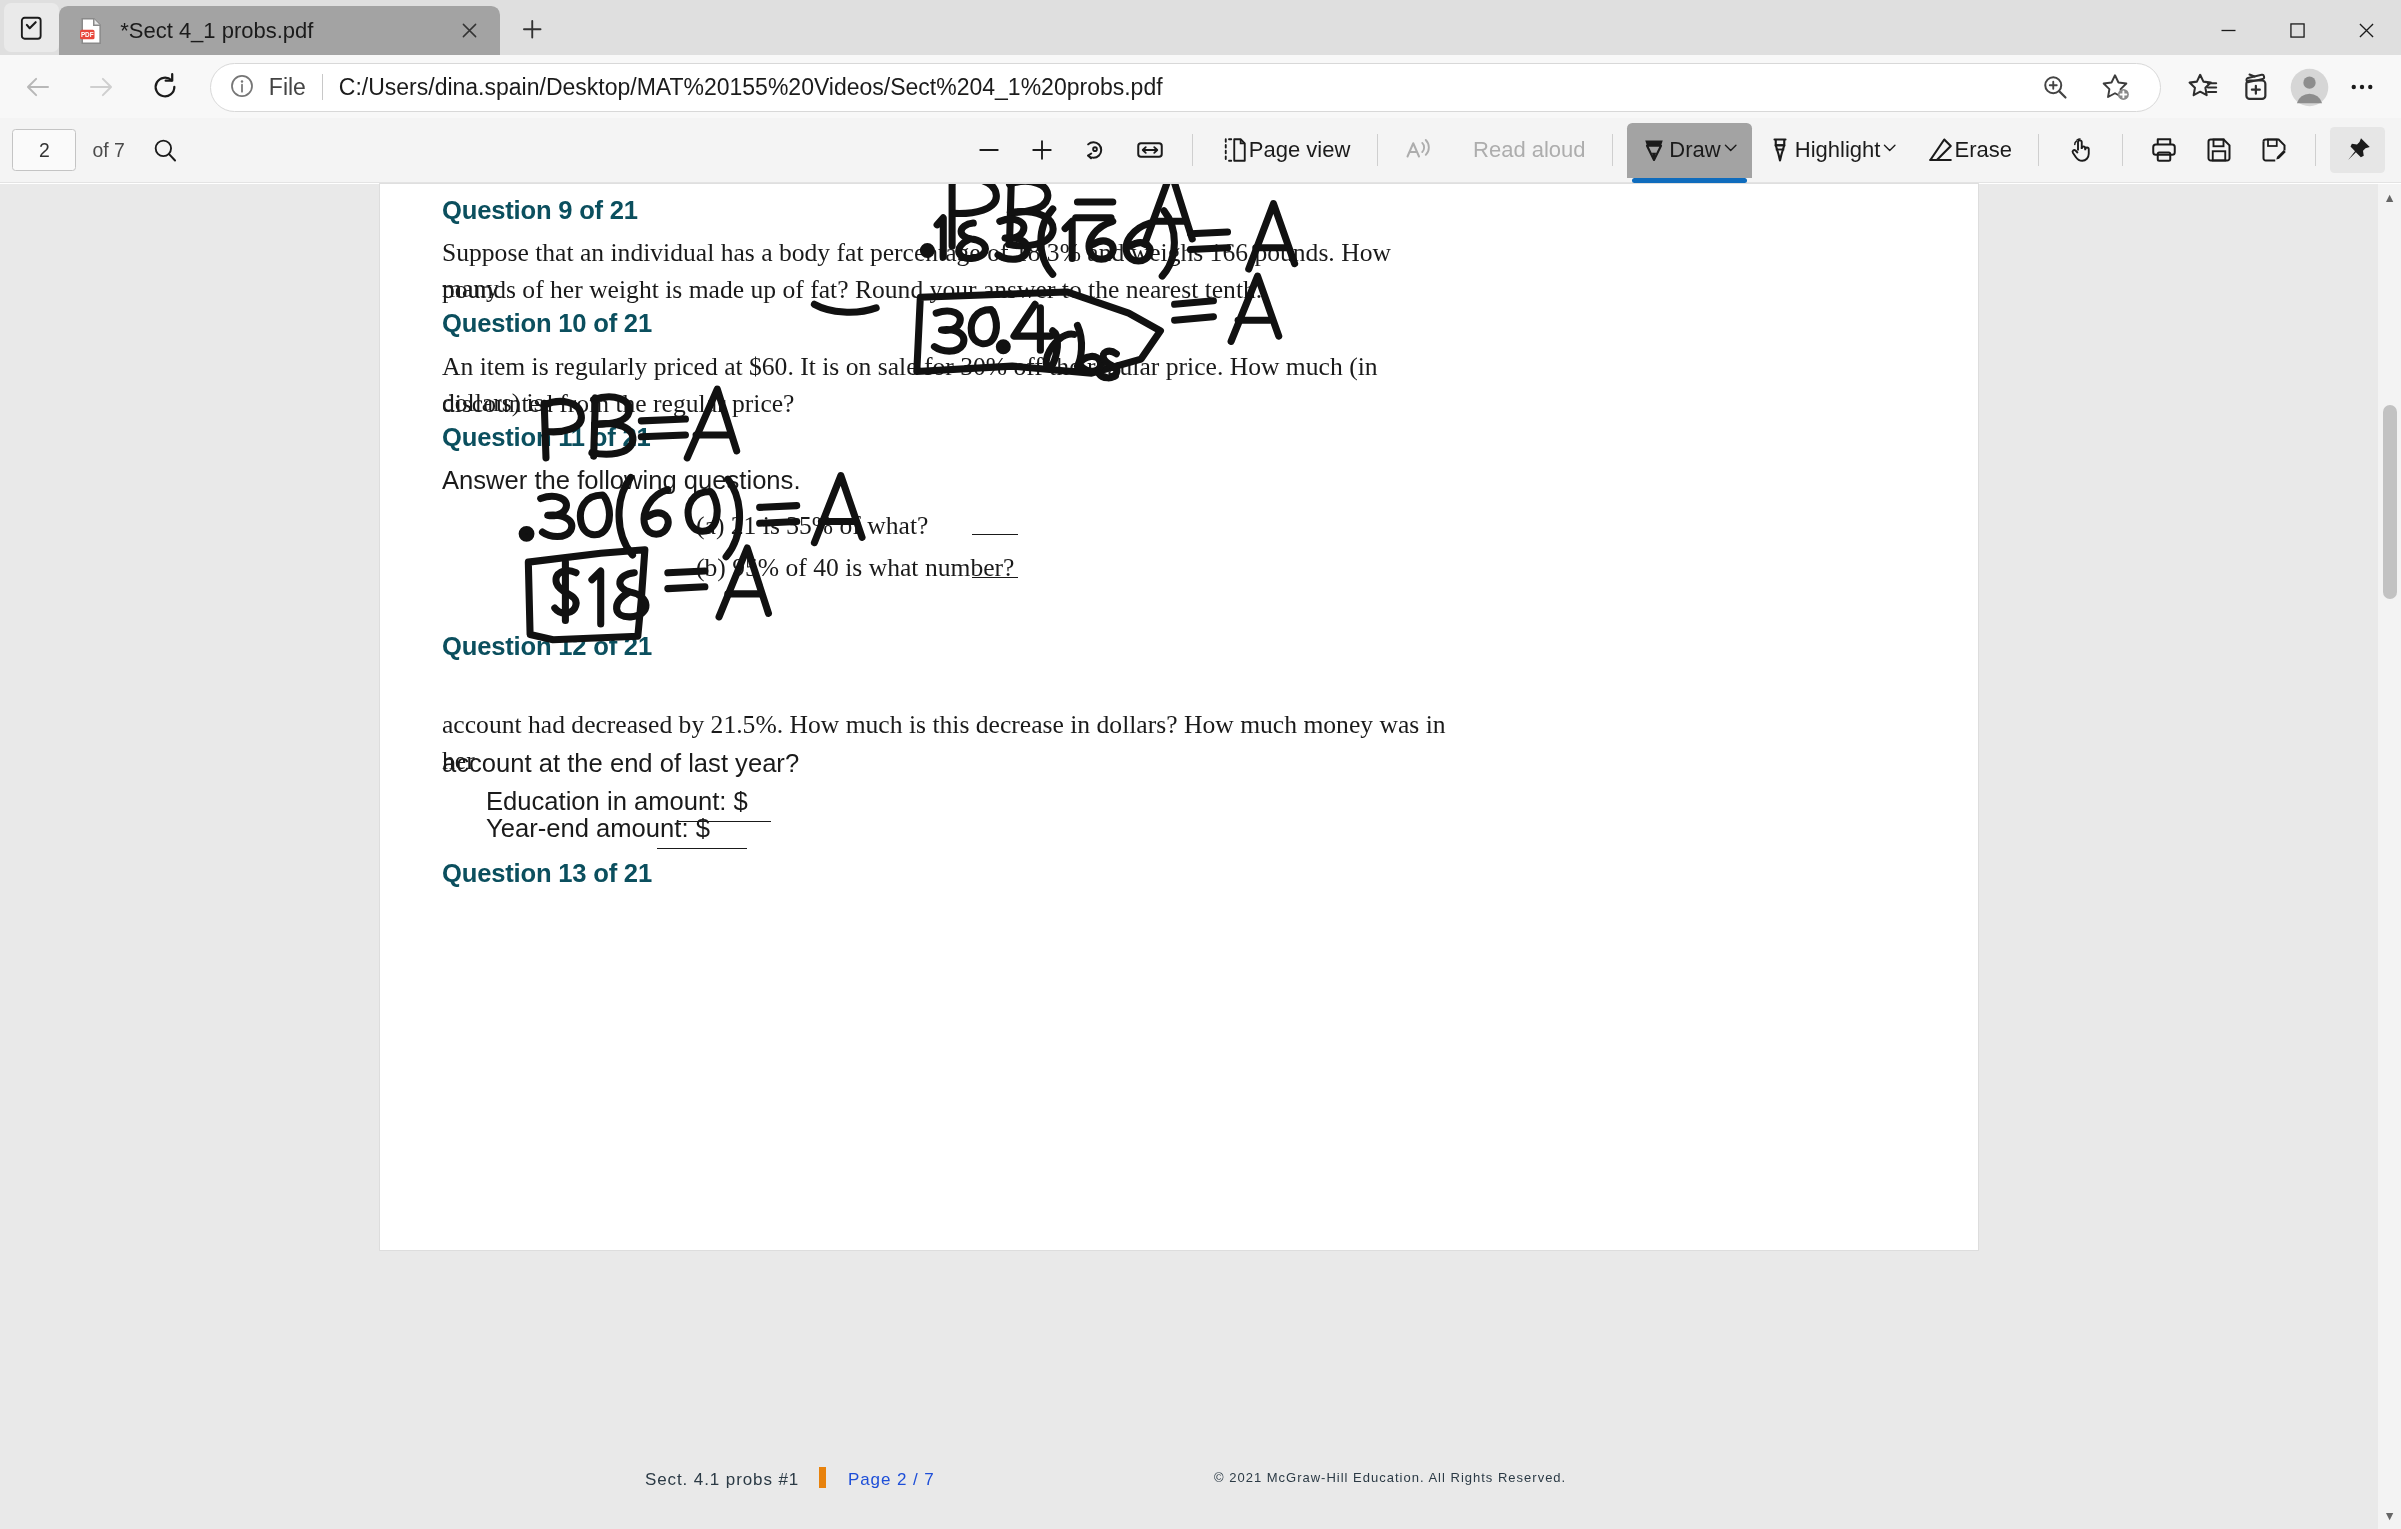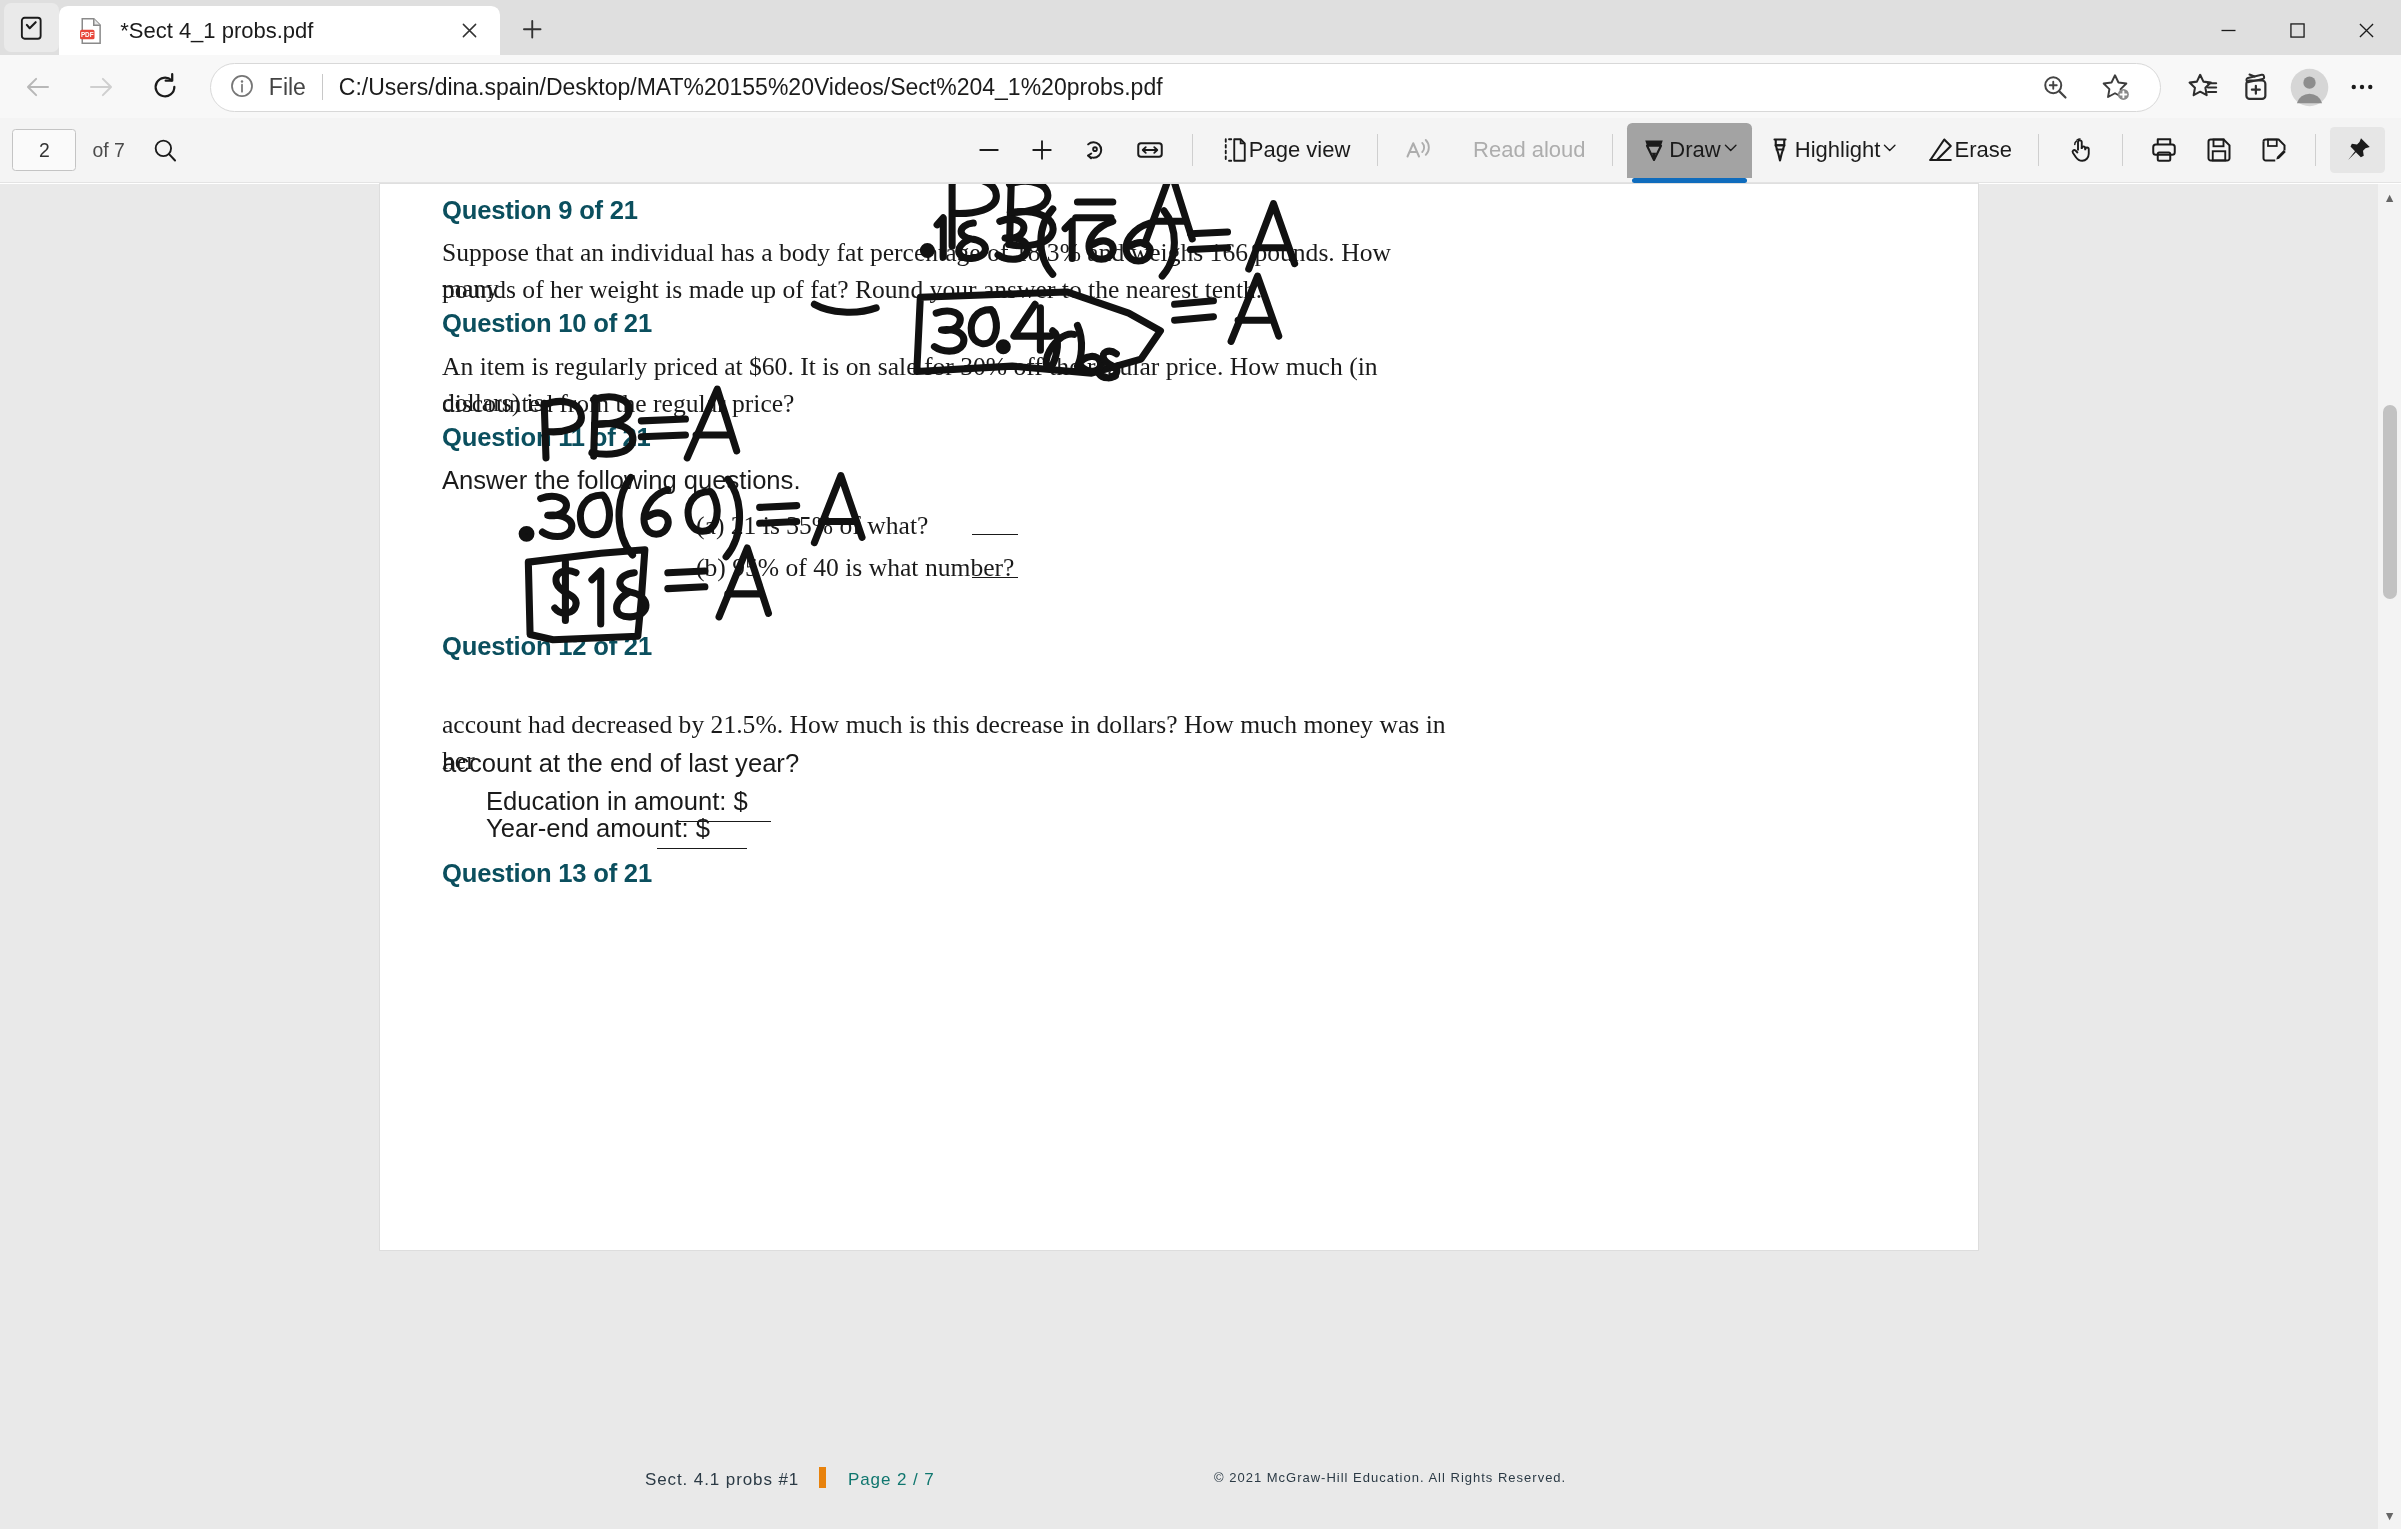--- a/index.html
+++ b/index.html
@@ -19,21 +19,21 @@
     display:flex; align-items:flex-end;
   }
   .collections-btn {
     width:55px; height:49px; margin-left:3.5px; margin-bottom:2.6px;
     background:#eaeaea; border-radius:7px;
     display:flex; align-items:center; justify-content:center;
     flex:0 0 auto;
   }
   .tab {
     width:441px; height:49px; margin-bottom:0;
-    background:#ffffff; border-radius:8.8px 8.8px 0 0;
+    background:#a3a3a3; border-radius:8.8px 8.8px 0 0;
     display:flex; align-items:center; padding:0 12.4px 0 17.7px;
     flex:0 0 auto; position:relative;
   }
   .tab-favicon { width:30px; height:30px; flex:0 0 auto; position:relative; }
   .tab-title {
     flex:1 1 auto; margin-left:14px;
     font-size:22px; color:#1b1b1b; white-space:nowrap;
     overflow:hidden; text-overflow:ellipsis;
   }
   .tab-close {
@@ -152,21 +152,21 @@
   
   .footer-left {
     position:absolute; left:265px; top:1286px;
     font-size:17px; color:#2b3a45; letter-spacing:0.9px; white-space:nowrap;
   }
   .footer-bar {
     position:absolute; left:439px; top:1283px; width:7px; height:21px; background:#e8820c;
   }
   .footer-page {
     position:absolute; left:468px; top:1286px;
-    font-size:17px; color:#0f766e; letter-spacing:0.9px; white-space:nowrap;
+    font-size:17px; color:#1d4ed8; letter-spacing:0.9px; white-space:nowrap;
   }
   .footer-right {
     position:absolute; left:834px; top:1286px;
     font-size:13px; color:#2b3a45; letter-spacing:1px; white-space:nowrap;
   }
   .ink { position:absolute; pointer-events:none; }
 </style>
 </head>
 <body>
 

